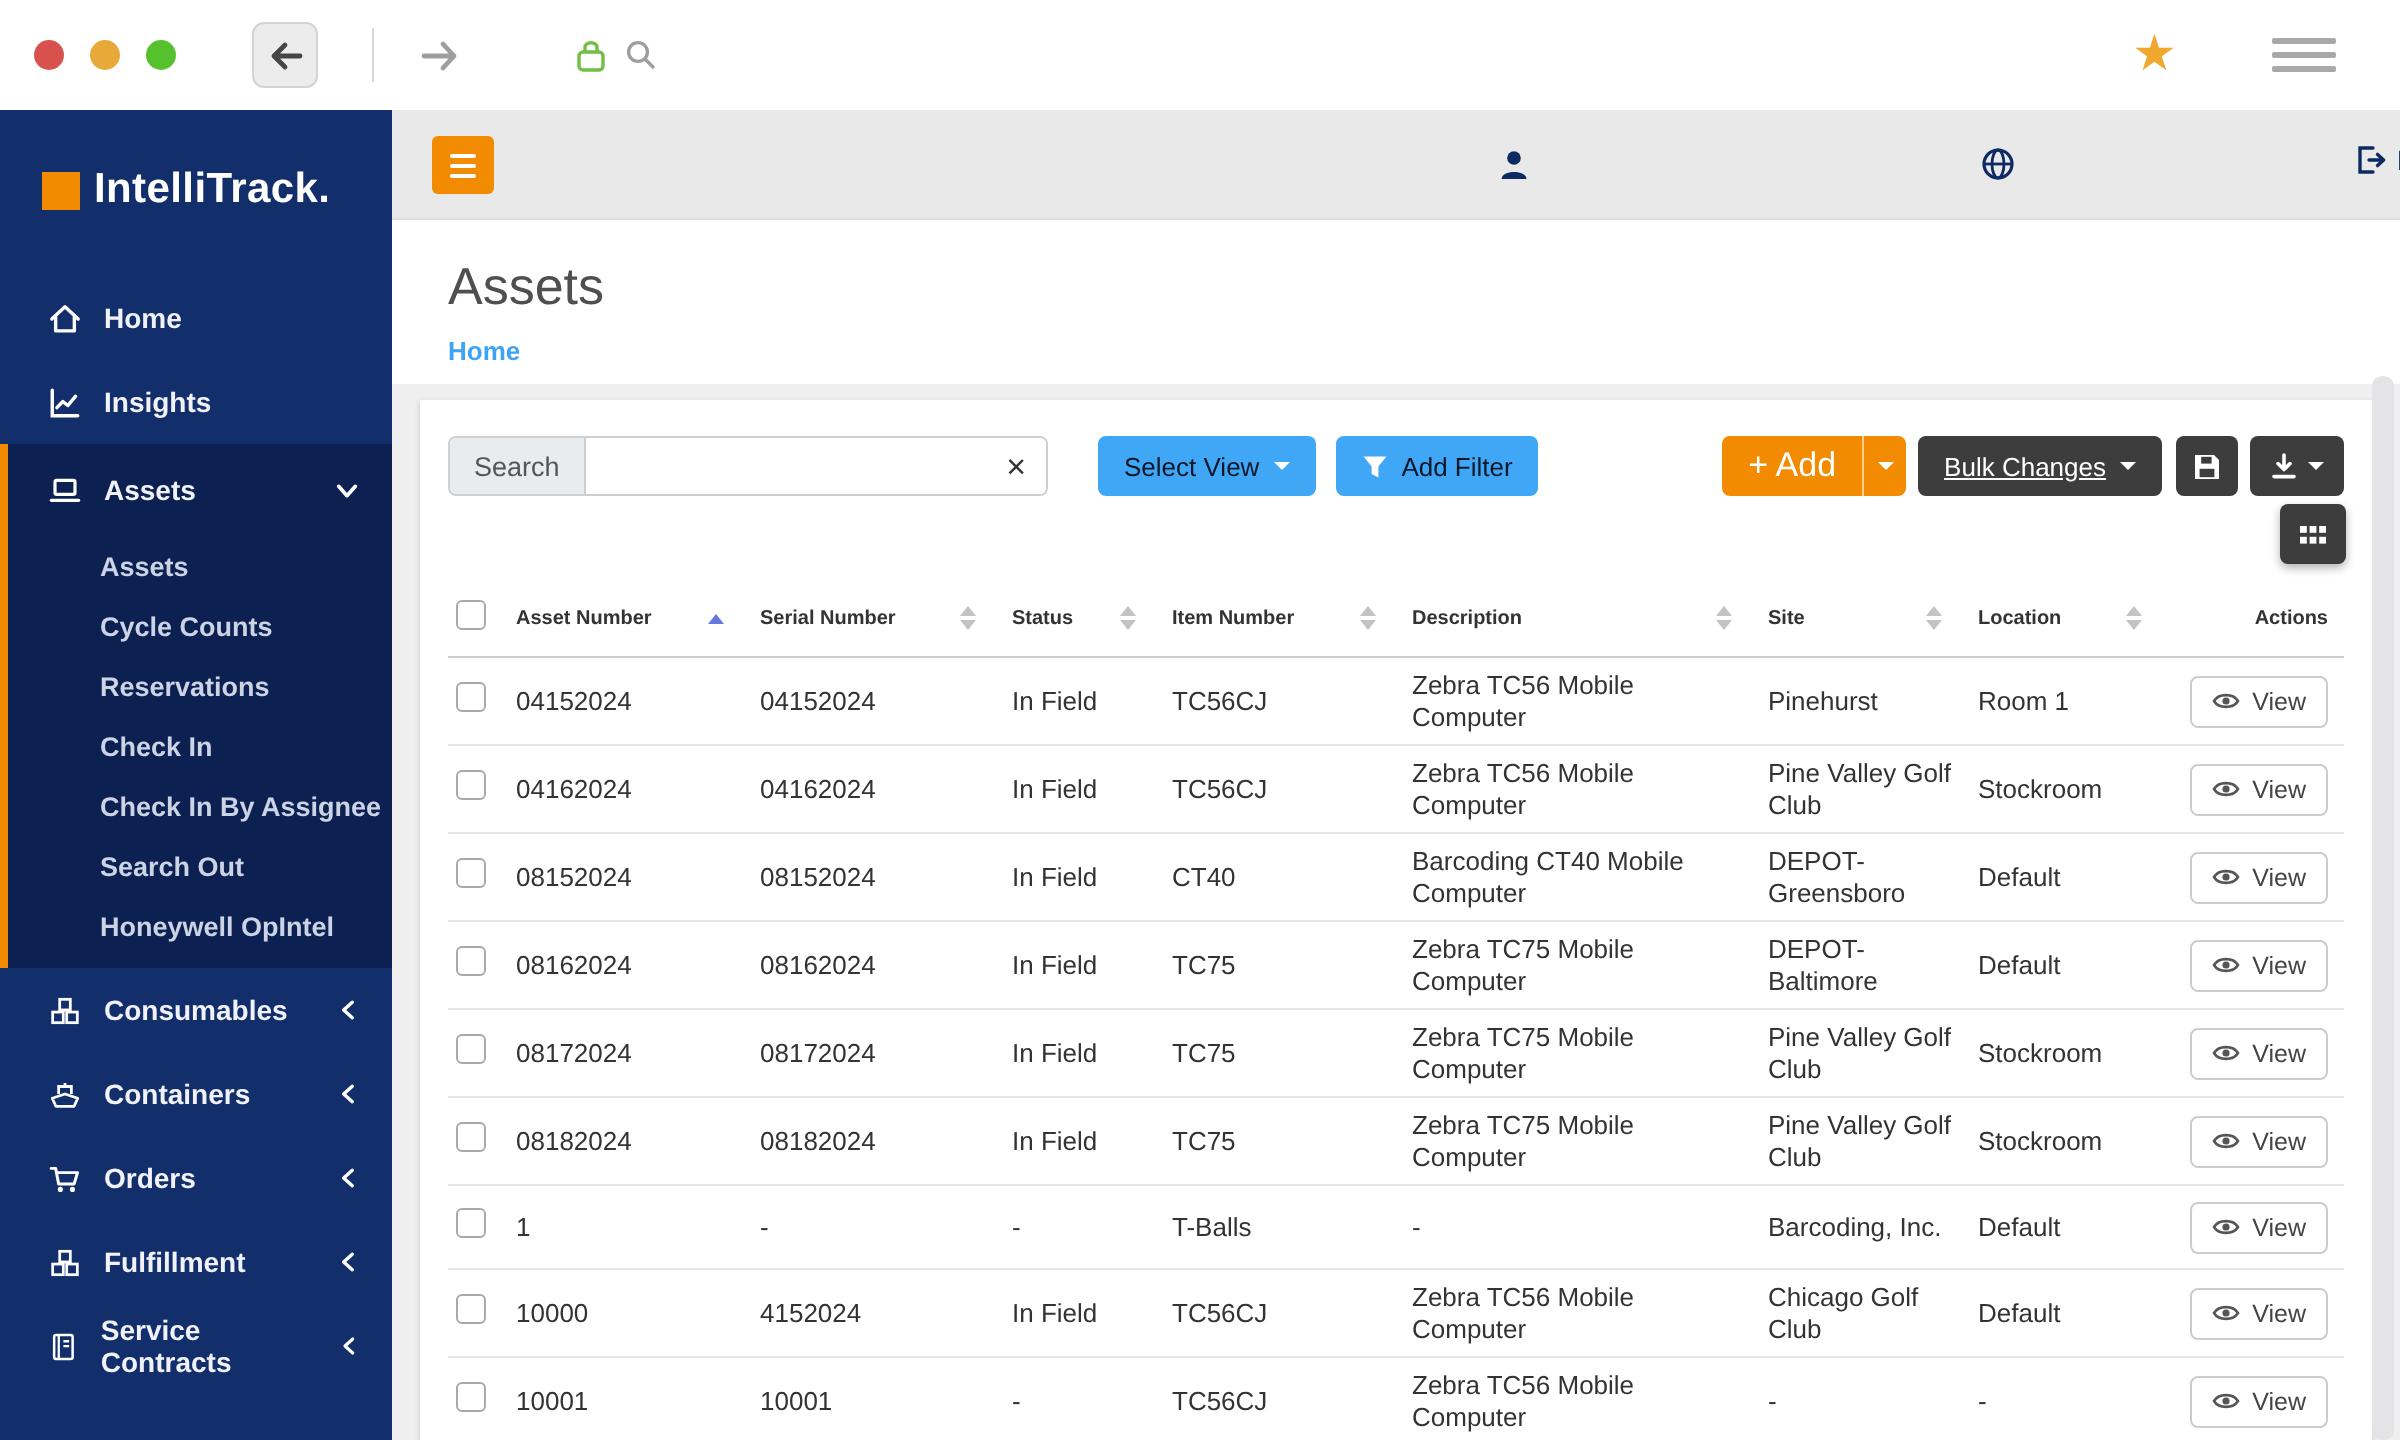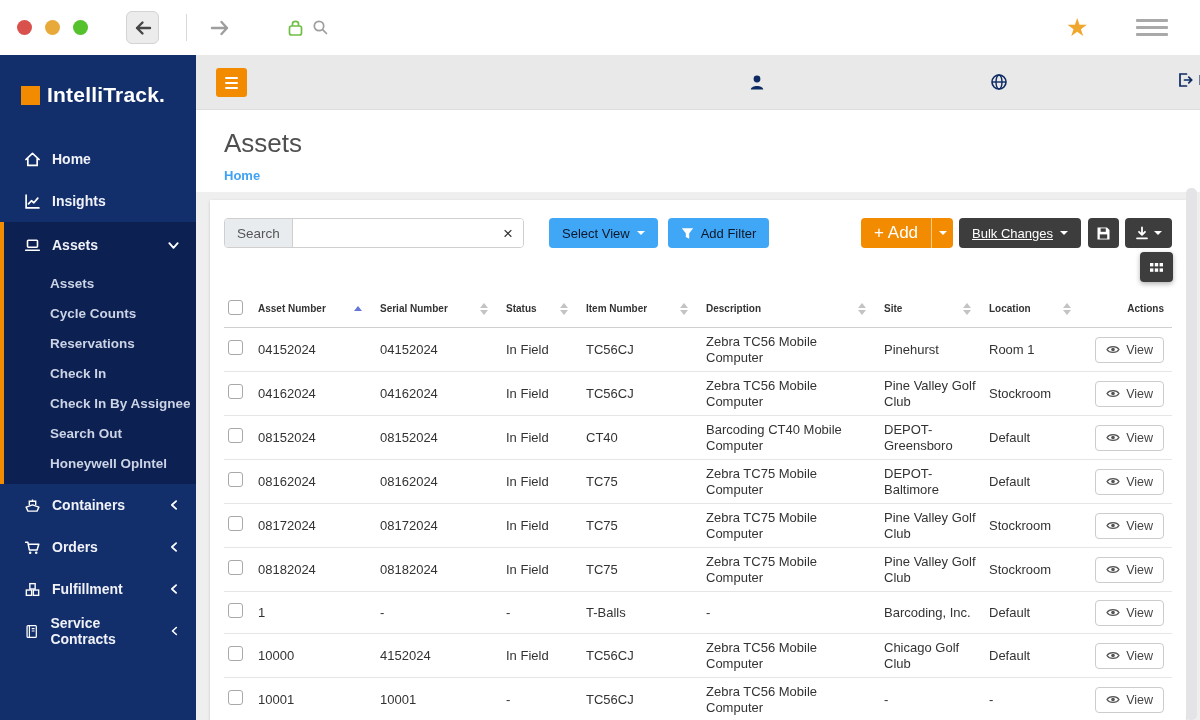--- a/index.html
+++ b/index.html
@@ -199,20 +199,31 @@
           </li>
 
 
           <li>
             <span>Honeywell OpIntel</span>
           </li>
 
       </ul>
     </div>
 
+    <div class="nav-item">
+      <svg width="17" height="17" viewBox="0 0 16 16">
+        <rect x="2.2" y="8.5" width="5" height="5" stroke="#fff" stroke-width="1.3" fill="none"></rect>
+        <rect x="8.8" y="8.5" width="5" height="5" stroke="#fff" stroke-width="1.3" fill="none"></rect>
+        <rect x="5.5" y="2.5" width="5" height="5" stroke="#fff" stroke-width="1.3" fill="none"></rect>
+      </svg>
+      <span>Consumables</span>
+      <svg class="chev" width="12" height="12" viewBox="0 0 14 14">
+        <path d="M9.5 2.5 L4.5 7 L9.5 11.5" stroke="#fff" stroke-width="2" fill="none" stroke-linecap="round" stroke-linejoin="round"></path>
+      </svg>
+    </div>
     <div class="nav-item">
       <svg width="17" height="17" viewBox="0 0 16 16">
         <path d="M2 9.5 L8 7.5 L14 9.5 L12.3 13.3 H3.7 Z" stroke="#fff" stroke-width="1.3" fill="none" stroke-linejoin="round"></path>
         <path d="M5 7.5 V4 H11 V7.5 M8 4 V2.3" stroke="#fff" stroke-width="1.3" fill="none"></path>
       </svg>
       <span>Containers</span>
       <svg class="chev" width="12" height="12" viewBox="0 0 14 14">
         <path d="M9.5 2.5 L4.5 7 L9.5 11.5" stroke="#fff" stroke-width="2" fill="none" stroke-linecap="round" stroke-linejoin="round"></path>
       </svg>
     </div>

